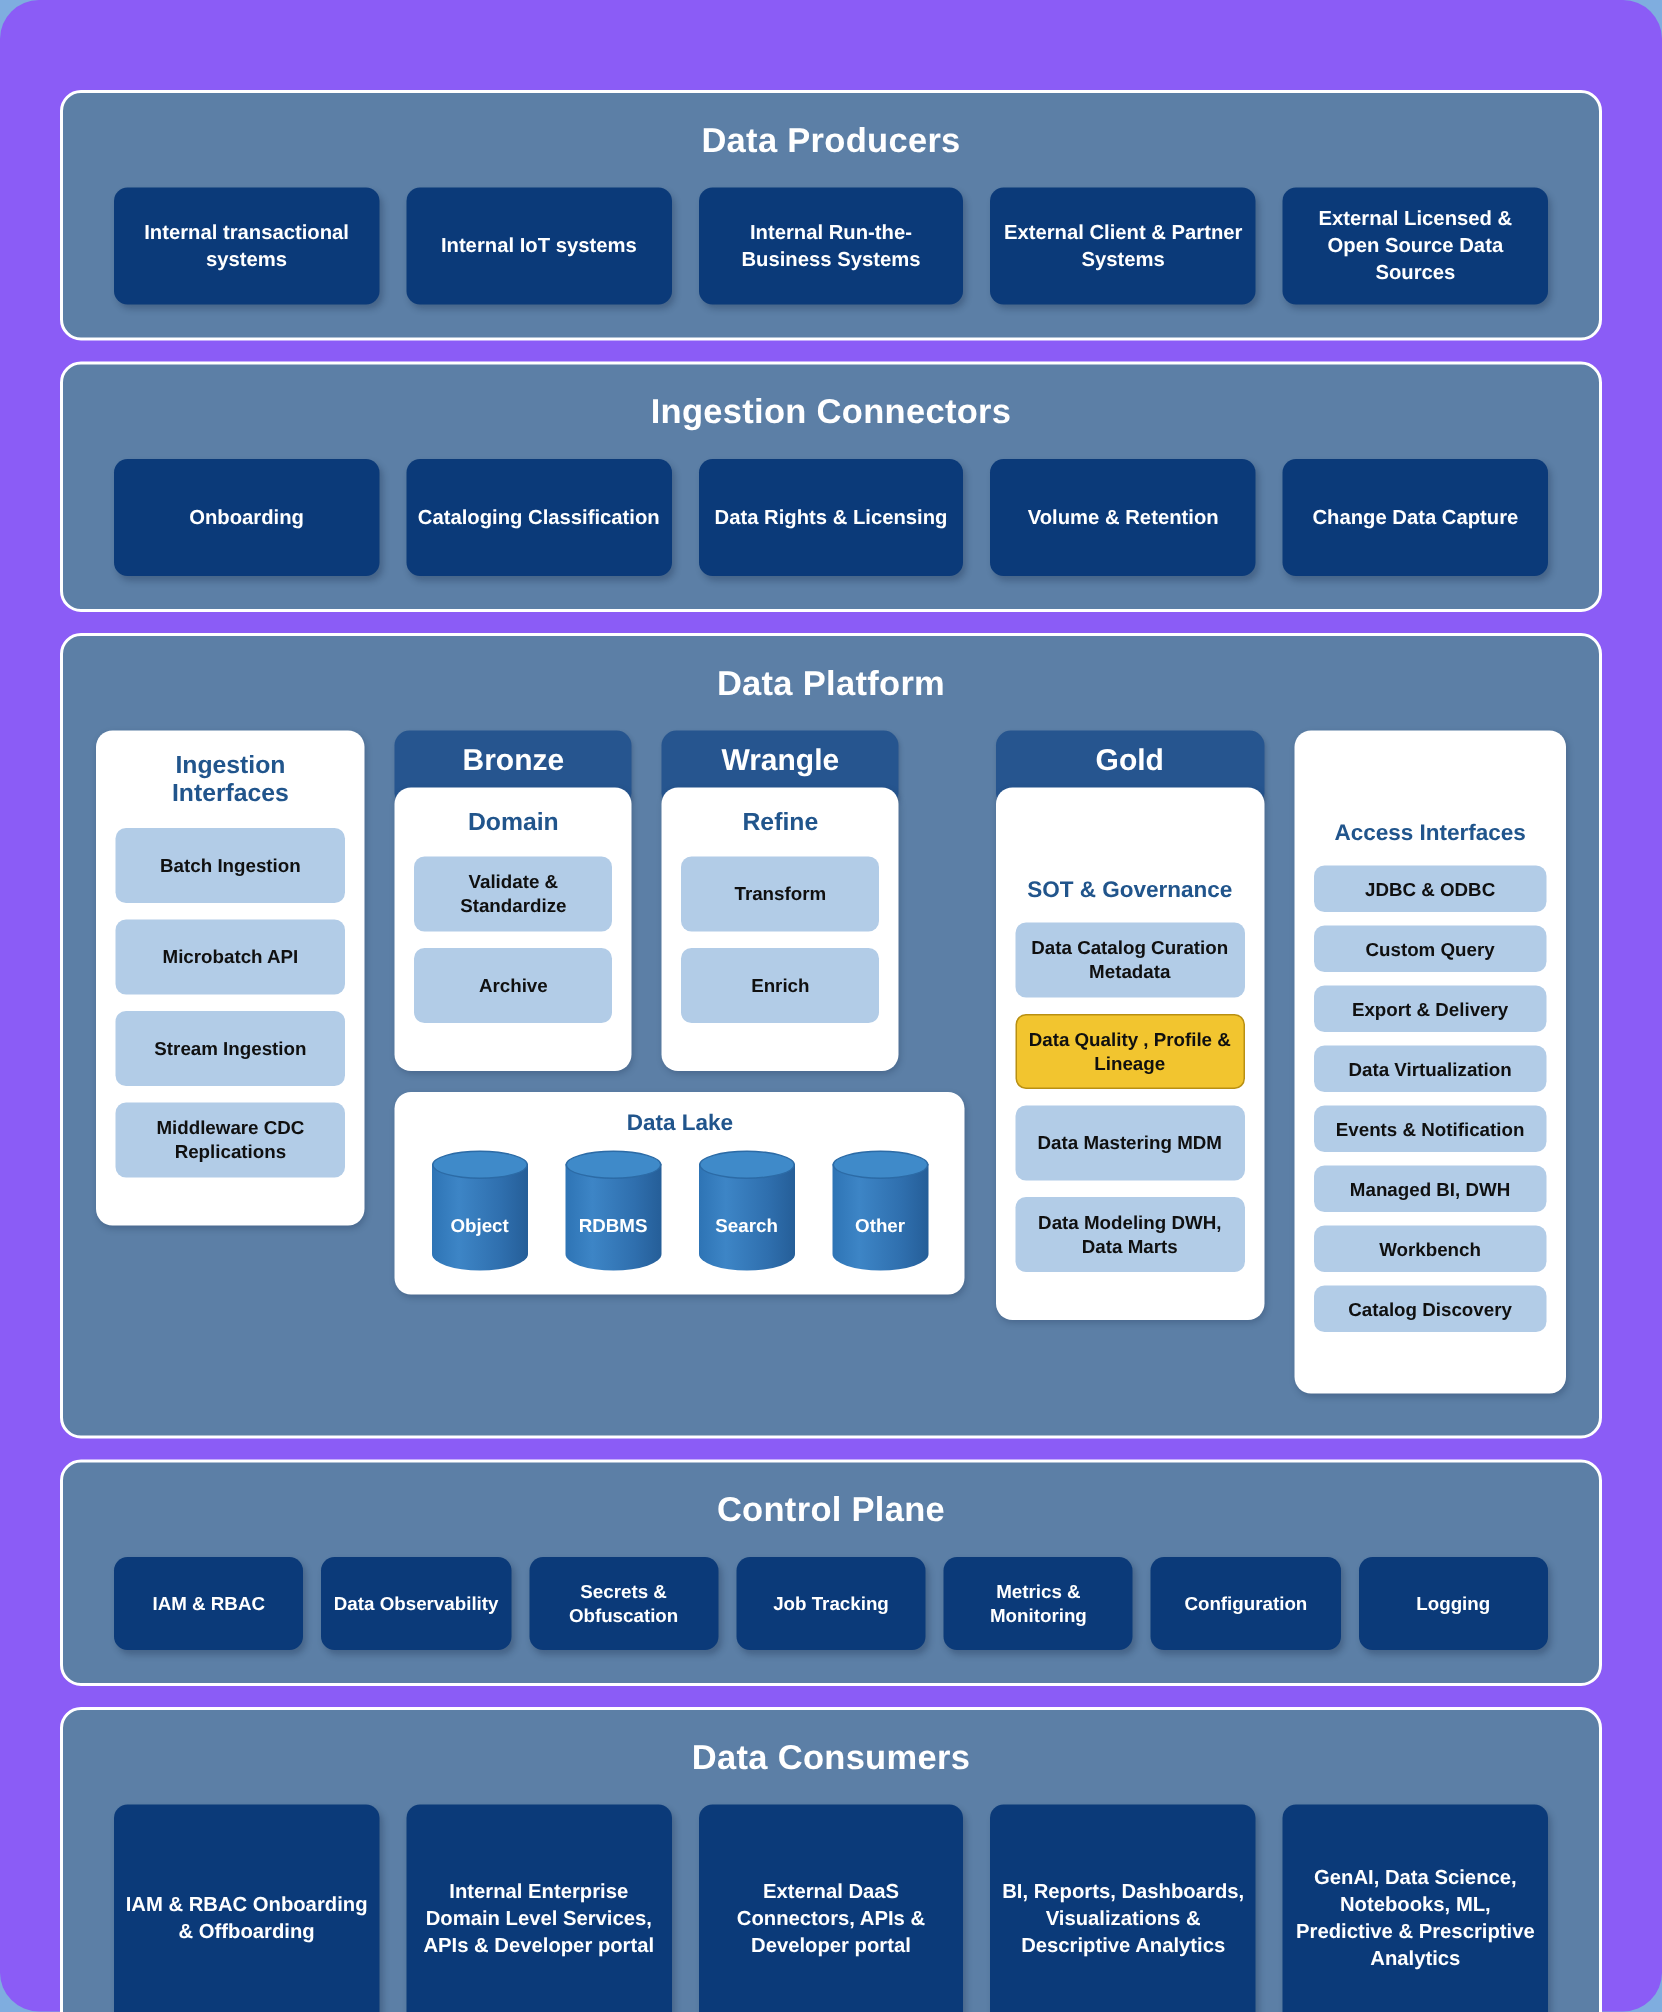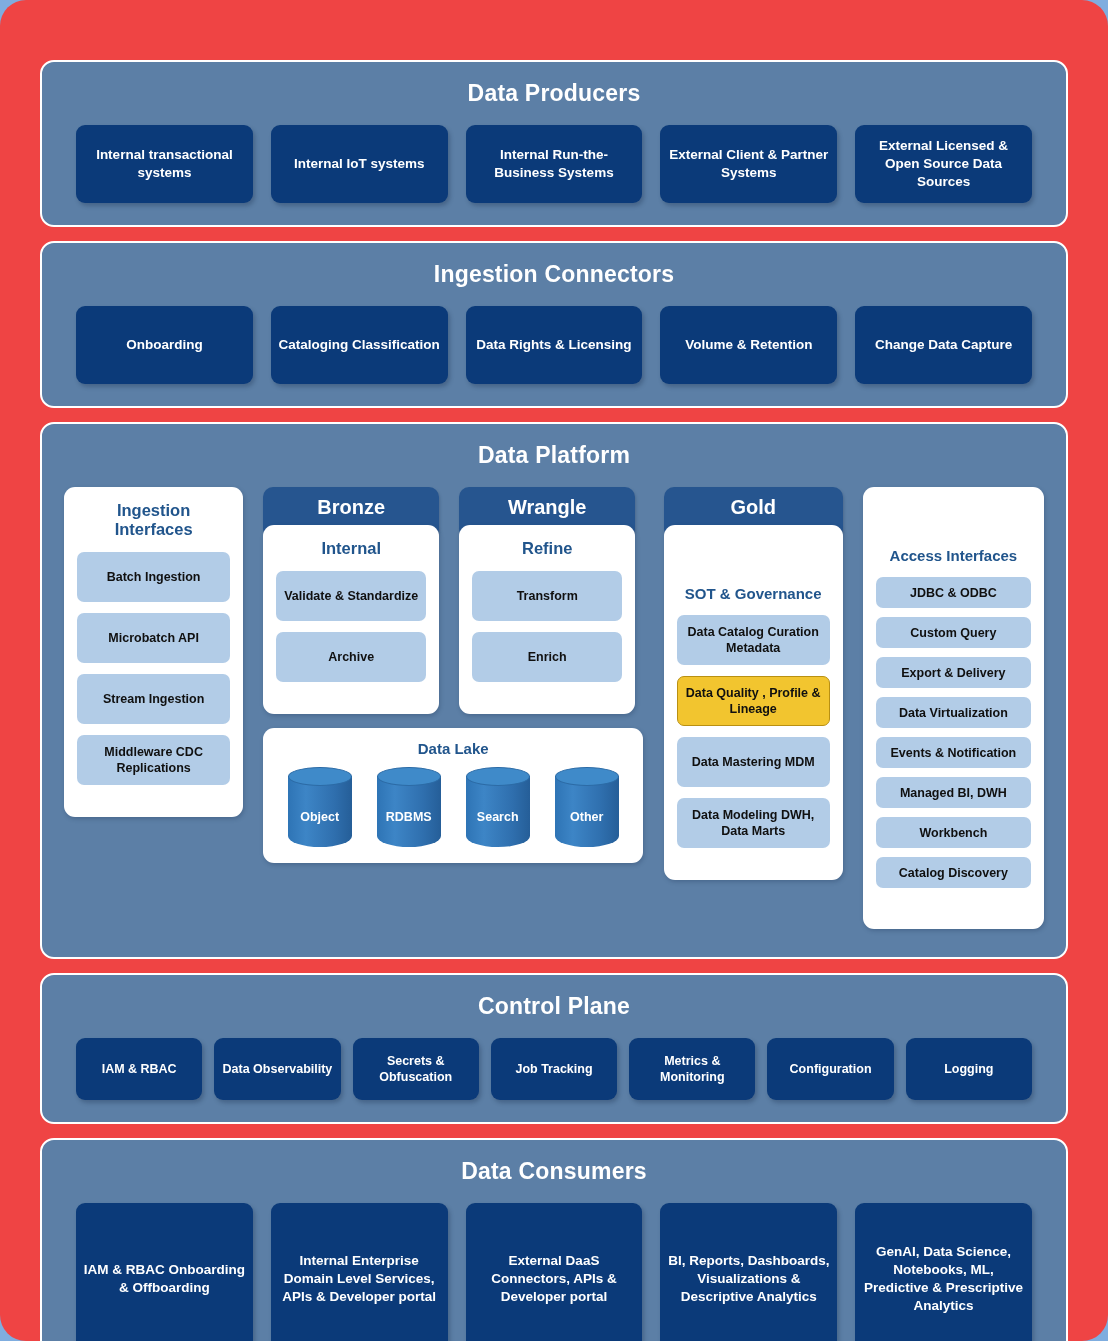--- a/index.html
+++ b/index.html
@@ -16,21 +16,21 @@
     padding: 0;
     overflow: hidden;
   }
 
   
   #canvas {
     position: absolute;
     left: 0; top: 0;
     width: 1108px;
     height: 1341px;
-    background: #ef4444;
+    background: #8b5cf6;
     border-radius: 26px;
     padding: 60px 40px 46px 40px;
   }
 
   
   .panel {
     background: #5C7FA6;
     border: 2px solid #FFFFFF;
     border-radius: 14px;
     width: 1028px;
@@ -195,21 +195,21 @@
     text-align: center;
     color: #FFFFFF;
     font-size: 12.5px;
     font-weight: bold;
     z-index: 3;
   }
 
   
   .mid-group { width: 382px; }
   .mid-top { display: flex; gap: 20px; }
-  .mid-top .col { width: 176px; }
+  .mid-top .col { width: 158px; }
 
   
   #consumers-panel { margin-bottom: 0; }
 </style>
 </head>
 <body>
 
 <div id="canvas">
 
   <section class="panel">
@@ -248,21 +248,21 @@
           <div class="chip tall">Middleware CDC Replications</div>
         </div>
       </div>
 
       <div class="mid-group">
         <div class="mid-top">
 
           <div class="col">
             <div class="tab-head">Bronze</div>
             <div class="white-card">
-              <div class="card-title">Internal</div>
+              <div class="card-title">Domain</div>
               <div class="chip tall">Validate &amp; Standardize</div>
               <div class="chip tall">Archive</div>
             </div>
           </div>
 
           <div class="col">
             <div class="tab-head">Wrangle</div>
             <div class="white-card">
               <div class="card-title">Refine</div>
               <div class="chip tall">Transform</div>

